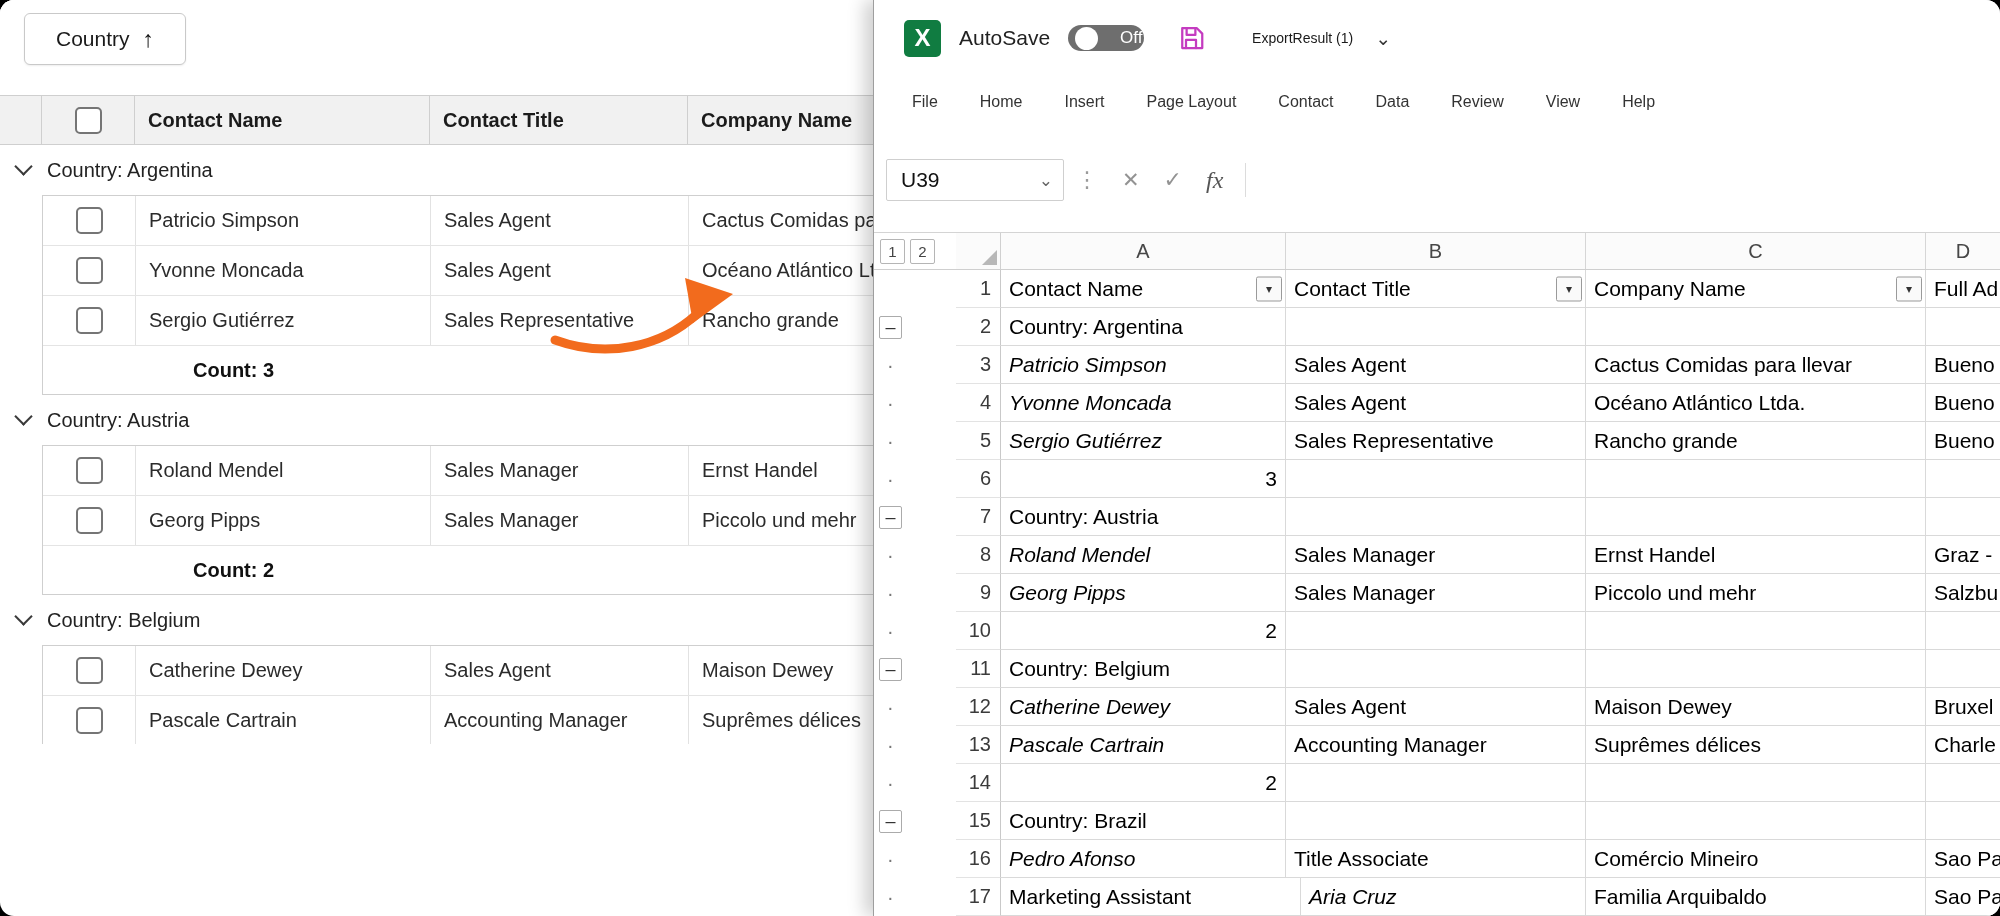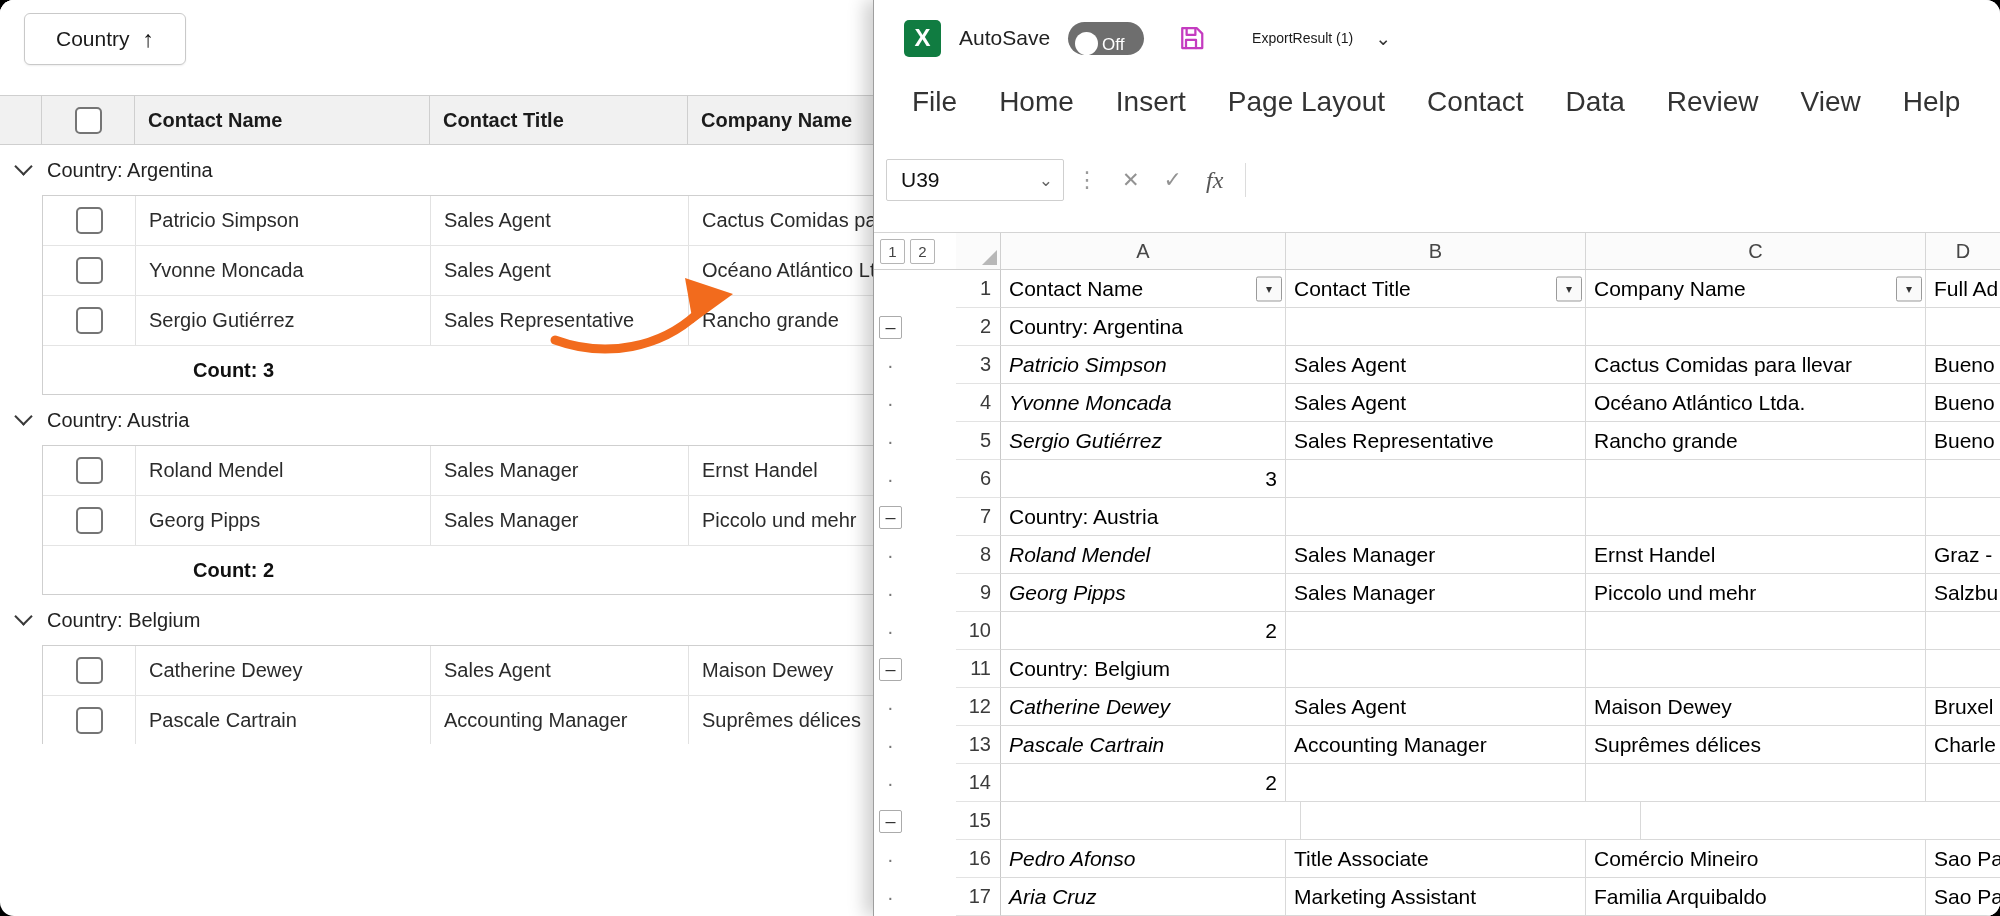--- a/index.html
+++ b/index.html
@@ -50,30 +50,30 @@
   #arrow { position: absolute; left: 545px; top: 262px; z-index: 60; pointer-events: none; }
 
   
   #excel { position: absolute; left: 873px; top: 0; width: 1127px; height: 916px; background: #fff;
     border-left: 1px solid #9e9e9e; box-shadow: -9px 0 16px rgba(0,0,0,.18); overflow: hidden; z-index: 40; }
 
   .xl-titlebar { height: 76px; display: flex; align-items: center; padding-left: 30px; gap: 18px; }
   .xl-logo { width: 37px; height: 37px; background: #107C41; border-radius: 5px; color: #fff; font-weight: 700;
     font-size: 24px; display: flex; align-items: center; justify-content: center; flex: none; cursor: pointer; }
   .xl-autosave-label { font-size: 21px; color: #222; }
-  .xl-toggle { width: 76px; height: 33px; background: #6E6E6E; border-radius: 17px; display: flex; align-items: flex-end;
-    padding: 0 7px; gap: 4px; cursor: pointer; flex: none; }
+  .xl-toggle { width: 76px; height: 26px; background: #6E6E6E; border-radius: 17px; display: flex; align-items: center;
+    padding: 0 7px; gap: 22px; cursor: pointer; flex: none; }
   .xl-knob { width: 23px; height: 23px; background: #fff; border-radius: 50%; flex: none; }
   .xl-toggle-state { color: #fff; font-size: 17px; }
   .xl-save { margin-left: 14px; cursor: pointer; display: flex; }
   .xl-filename { font-size: 14px; color: #1a1a1a; margin-left: 28px; cursor: pointer; white-space: nowrap; text-align: center; }
   .xl-file-chev { font-size: 19px; color: #333; margin-left: 4px; cursor: pointer; }
 
   .xl-menubar { height: 52px; display: flex; align-items: center; padding-left: 38px; gap: 42px; }
-  .xl-tab { font-size: 28px; color: #333; white-space: nowrap; cursor: pointer; }
+  .xl-tab { font-size: 16px; color: #333; white-space: nowrap; cursor: pointer; }
 
   .xl-formulabar { height: 105px; border-bottom: 1px solid #d4d4d4; display: flex; align-items: center; padding-left: 12px; }
   .xl-namebox { width: 178px; height: 42px; border: 1px solid #cfcfcf; border-radius: 2px; display: flex; align-items: center;
     padding: 0 10px 0 14px; font-size: 21px; color: #111; justify-content: space-between; cursor: text; }
   .xl-nb-chev { font-size: 17px; color: #666; }
   .xl-more { margin-left: 12px; color: #9a9a9a; font-size: 22px; }
   .xl-cancel { margin-left: 24px; color: #939393; font-size: 21px; cursor: pointer; }
   .xl-enter { margin-left: 24px; color: #939393; font-size: 22px; cursor: pointer; }
   .xl-fx { margin-left: 24px; font-family: "Liberation Serif", "DejaVu Serif", serif; font-style: italic;
     font-size: 24px; color: #555; cursor: pointer; }
@@ -422,40 +422,41 @@
           <div class="xl-cell xl-c0 xl-right">2</div>
           <div class="xl-cell xl-c1"></div>
           <div class="xl-cell xl-c2"></div>
           <div class="xl-cell xl-c3"></div>
         </div>
         <div class="xl-row">
           <div class="xl-gutter">
             <div class="xl-minus">–</div>
           </div>
           <div class="xl-rownum">15</div>
+          <div class="xl-cell xl-c0">Country: Brazil</div>
           <div class="xl-cell xl-c1"></div>
           <div class="xl-cell xl-c2"></div>
           <div class="xl-cell xl-c3"></div>
         </div>
         <div class="xl-row">
           <div class="xl-gutter">
             <div class="xl-dot">·</div>
           </div>
           <div class="xl-rownum">16</div>
           <div class="xl-cell xl-c0 xl-italic">Pedro Afonso</div>
           <div class="xl-cell xl-c1">Title Associate</div>
           <div class="xl-cell xl-c2">Comércio Mineiro</div>
           <div class="xl-cell xl-c3">Sao Pa</div>
         </div>
         <div class="xl-row">
           <div class="xl-gutter">
             <div class="xl-dot">·</div>
           </div>
           <div class="xl-rownum">17</div>
+          <div class="xl-cell xl-c1">Marketing Assistant</div>
           <div class="xl-cell xl-c0 xl-italic">Aria Cruz</div>
-          <div class="xl-cell xl-c1">Marketing Assistant</div>
           <div class="xl-cell xl-c2">Familia Arquibaldo</div>
           <div class="xl-cell xl-c3">Sao Pa</div>
         </div>
       </div>
   </div>
 
 </div>
 
 </body></html>

